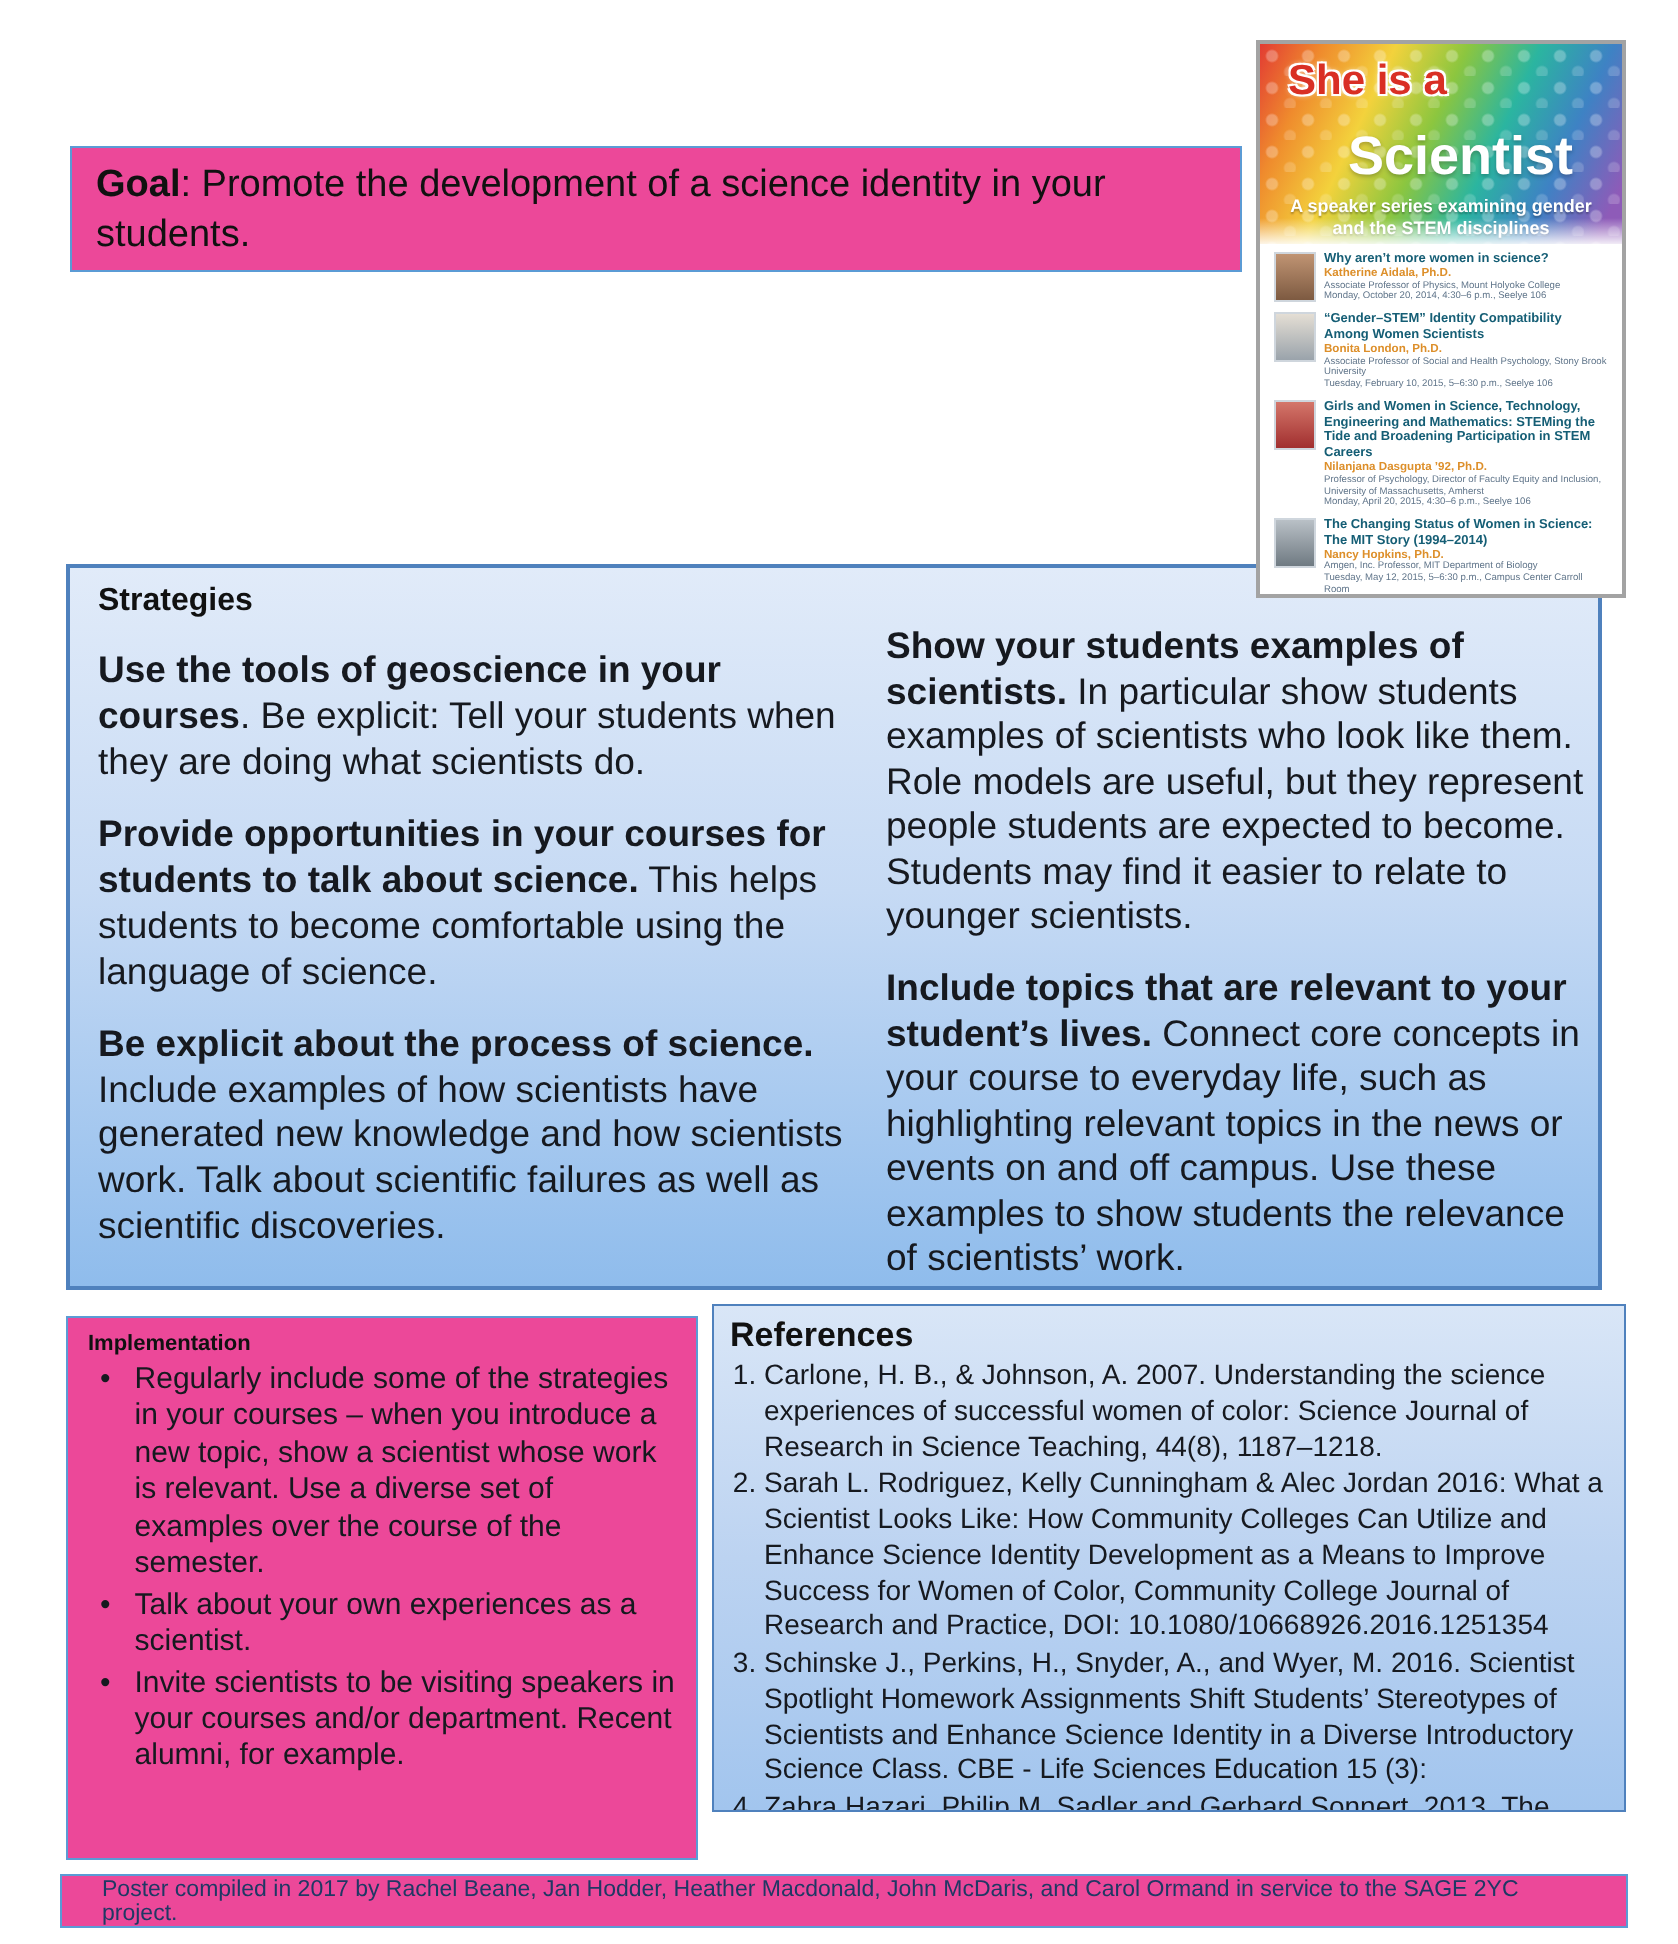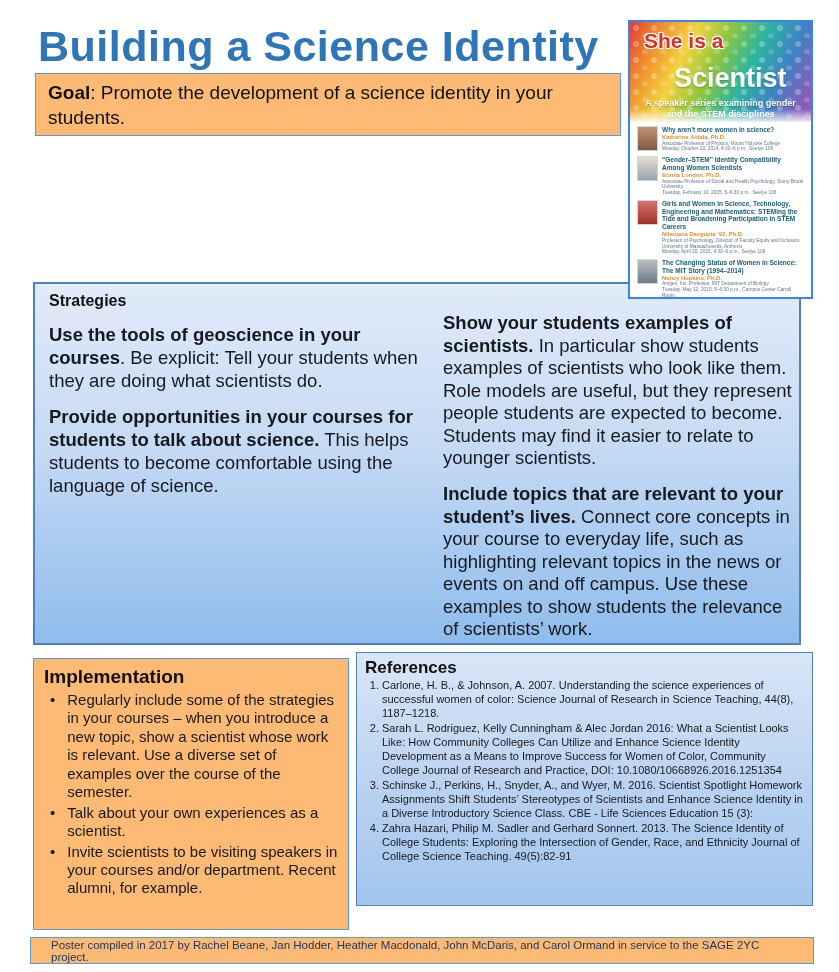--- a/index.html
+++ b/index.html
@@ -7,60 +7,60 @@
   body { font-family:"Liberation Sans", sans-serif; }
   .page {
     position:relative; width:839px; height:972px; background:#ffffff;
     outline:1px solid #e3e8ee; overflow:hidden;
   }
   .main-title {
     position:absolute; left:38px; top:22px; width:585px;
     font-size:43px; font-weight:bold; color:#2e76b8; letter-spacing:.5px;
     white-space:nowrap;
   }
-  .box { position:absolute; background:#fdba74; border:1.5px solid #5b9bd5; }
+  .box { position:absolute; background:#ec4899; border:1.5px solid #5b9bd5; }
   .goal-box { left:35px; top:73px; width:586px; height:63px; padding:6px 12px; font-size:19px; line-height:1.32; color:#111; }
   .adv-box  { left:35px; top:151px; width:586px; height:128px; padding:5px 12px; font-size:19px; line-height:1.31; color:#111; }
   .bold { font-weight:bold; }
 
   
   .strategies-box {
     position:absolute; left:33px; top:282px; width:768px; height:363px;
     border:2px solid #4f81bd; overflow:hidden;
     background:linear-gradient(180deg,#e1ebf9 0%, #c6daf4 45%, #8fbcec 100%);
   }
   .strategies-heading { position:absolute; left:14px; top:8px; font-size:16px; font-weight:bold; color:#111; }
   .strat-col { position:absolute; font-size:18.5px; color:#16191f; }
   .strat-left  { left:14px;  top:40px; width:386px; line-height:1.24; }
   .strat-right { left:408px; top:28px; width:352px; line-height:1.22; }
   .strat-col p { margin-bottom:13px; }
 
   
   .impl-box { left:33px; top:658px; width:316px; height:272px; padding:7px 10px 4px 10px; overflow:hidden; }
-  .impl-heading { font-size:19px; font-weight:bold; color:#111; margin-bottom:3px; }
+  .impl-heading { font-size:11px; font-weight:bold; color:#111; margin-bottom:3px; }
   .impl-bullet { display:flex; gap:12px; font-size:15px; line-height:1.23; color:#16191f; padding-left:6px; margin-bottom:2px; }
   .impl-bullet .dot { flex:0 0 auto; }
 
   
   .refs-box {
     position:absolute; left:356px; top:652px; width:457px; height:254px;
     border:1.5px solid #4f81bd; padding:5px 8px 4px 8px; overflow:hidden;
     background:linear-gradient(180deg,#d9e6f7 0%, #bcd3f1 50%, #a2c5ee 100%);
   }
   .refs-heading { font-size:17px; font-weight:bold; color:#111; margin-bottom:1px; }
-  .refs-list { font-size:11px; line-height:1.27; color:#16191f; padding-left:17px; }
+  .refs-list { font-size:14px; line-height:1.27; color:#16191f; padding-left:17px; }
   .refs-list li { margin-bottom:1px; }
 
   
   .footer-box { left:30px; top:937px; width:784px; height:27px; display:flex; align-items:center; padding:0 20px; font-size:11.5px; color:#1f3864; }
 
   
   .poster {
     position:absolute; left:628px; top:20px; width:185px; height:279px;
-    background:#fff; border:2px solid #3b82f6; overflow:hidden;
+    background:#fff; border:2px solid #a3a3a3; overflow:hidden;
   }
   .poster-header {
     position:relative; height:100px; padding-top:8px;
     background:
       radial-gradient(circle at 6px 6px, rgba(255,255,255,.28) 2.5px, transparent 3.5px),
       radial-gradient(circle at 15px 14px, rgba(255,255,255,.18) 2.5px, transparent 3.5px),
       linear-gradient(115deg,#e23b33 0%, #ef8b2d 14%, #f3d23c 30%, #8cc63f 46%, #2bb5a0 62%, #3e82c4 78%, #8e5bb8 94%);
     background-size:18px 16px, 18px 16px, 100% 100%;
   }
   .poster-header::after {
@@ -90,32 +90,32 @@
   .speaker-text { flex:1; }
   .speaker-title { font-size:6.5px; font-weight:bold; color:#155e75; line-height:1.18; }
   .speaker-name { font-size:5.8px; font-weight:bold; color:#dd8f2a; line-height:1.2; }
   .speaker-affil, .speaker-when { font-size:4.8px; color:#60758a; line-height:1.22; }
 </style>
 </head>
 <body>
 
 <div class="page">
 
-  <div class="main-title">Building a Science Identity</div>
 
   <div class="box goal-box">
     <span class="bold">Goal</span><span>: Promote the development of a science identity in your students.</span>
   </div>
 
 
   <div class="strategies-box">
     <div class="strategies-heading">Strategies</div>
     <div class="strat-col strat-left">
       <p><span class="bold">Use the tools of geoscience in your courses</span><span>. Be explicit: Tell your students when they are doing what scientists do.</span></p>
       <p><span class="bold">Provide opportunities in your courses for students to talk about science.</span><span> This helps students to become comfortable using the language of science.</span></p>
+      <p><span class="bold">Be explicit about the process of science.</span><span> Include examples of how scientists have generated new knowledge and how scientists work. Talk about scientific failures as well as scientific discoveries.</span></p>
     </div>
     <div class="strat-col strat-right">
       <p><span class="bold">Show your students examples of scientists.</span><span> In particular show students examples of scientists who look like them. Role models are useful, but they represent people students are expected to become. Students may find it easier to relate to younger scientists.</span></p>
       <p><span class="bold">Include topics that are relevant to your student’s lives.</span><span> Connect core concepts in your course to everyday life, such as highlighting relevant topics in the news or events on and off campus. Use these examples to show students the relevance of scientists’ work.</span></p>
     </div>
   </div>
 
   <div class="box impl-box">
     <div class="impl-heading">Implementation</div>
     <div class="impl-bullet">

